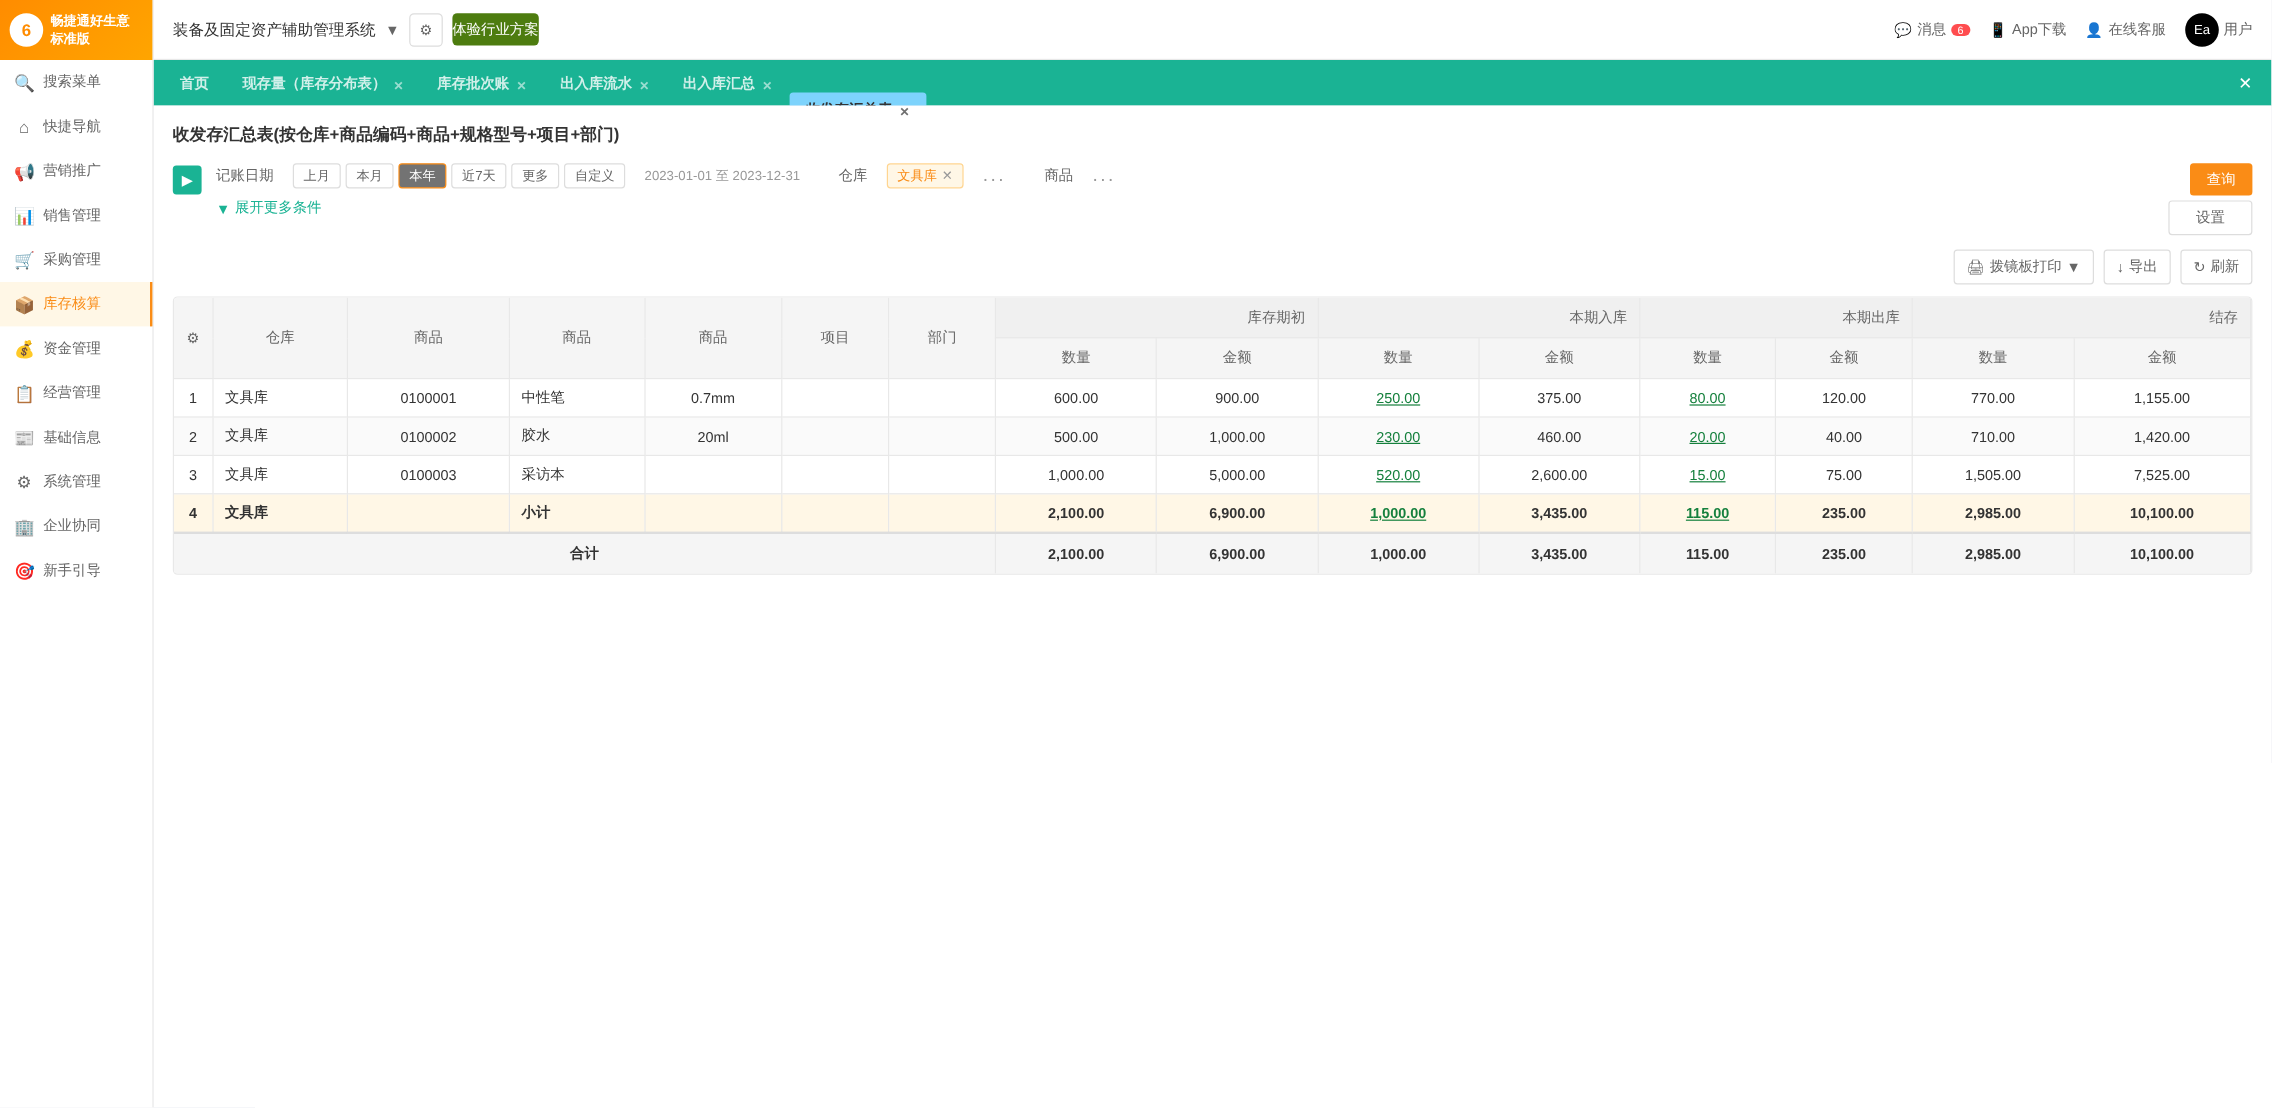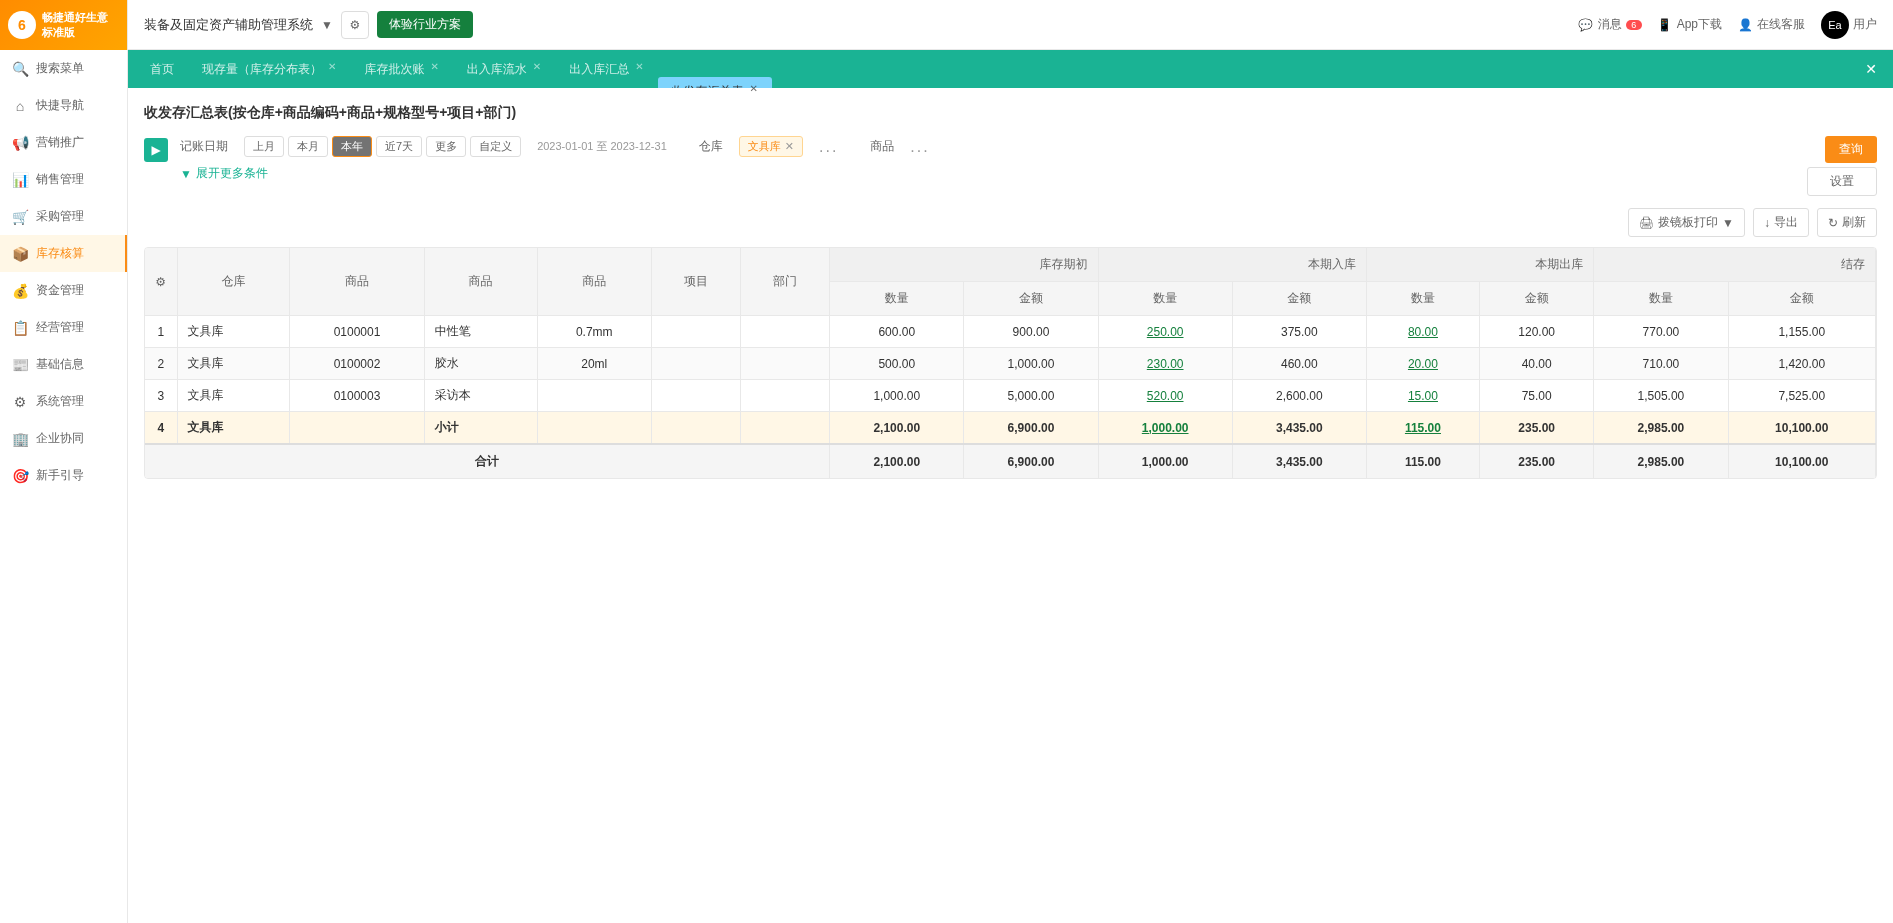--- a/index.html
+++ b/index.html
@@ -14,29 +14,29 @@
     .sidebar-item .icon { font-size: 14px; width: 16px; text-align: center; }
 
     
     .main { flex: 1; display: flex; flex-direction: column; overflow: hidden; }
 
     
     .top-header { height: 50px; background: #fff; display: flex; align-items: center; padding: 0 16px; border-bottom: 1px solid #e8e8e8; justify-content: space-between; }
     .top-header-left { display: flex; align-items: center; gap: 8px; }
     .header-dropdown { display: flex; align-items: center; gap: 4px; cursor: pointer; color: #666; font-size: 12px; }
     .settings-btn { width: 28px; height: 28px; border: 1px solid #ddd; border-radius: 4px; display: flex; align-items: center; justify-content: center; cursor: pointer; color: #666; }
-    .trial-btn { background: #15803d; color: white; padding: 5px 12px; border-radius: 4px; cursor: pointer; font-size: 12px; border: none; }
+    .trial-btn { background: #4d7c0f; color: white; padding: 5px 0; border-radius: 4px; cursor: pointer; font-size: 12px; border: none; }
     .top-header-right { display: flex; align-items: center; gap: 16px; }
     .header-action { display: flex; align-items: center; gap: 4px; cursor: pointer; color: #666; font-size: 12px; }
     .badge { background: #ff4d4f; color: white; font-size: 9px; padding: 0 4px; border-radius: 8px; min-width: 16px; text-align: center; }
     .user-avatar { width: 28px; height: 28px; background: #000000; border-radius: 50%; display: flex; align-items: center; justify-content: center; font-size: 11px; color: white; }
 
     
     .tab-bar { background: #1ab394; display: flex; align-items: center; padding: 0 8px; height: 38px; flex-shrink: 0; }
-    .tab { display: flex; align-items: flex-start; gap: 6px; padding: 6px 14px; cursor: pointer; color: rgba(255,255,255,0.8); font-size: 12px; border-radius: 3px 3px 0 0; white-space: nowrap; }
+    .tab { display: flex; align-items: flex-end; gap: 6px; padding: 6px 14px; cursor: pointer; color: rgba(255,255,255,0.8); font-size: 12px; border-radius: 3px 3px 0 0; white-space: nowrap; font-weight: bold; }
     .tab.active { background: #7dd3fc; color: #333; margin-top: 45px; }
     .tab-close { font-size: 10px; cursor: pointer; opacity: 0.7; }
     .tab-spacer { flex: 1; }
     .tab-x { color: white; cursor: pointer; font-size: 14px; padding: 4px 8px; }
 
     
     .content { flex: 1; overflow: auto; background: #f0f2f5; padding: 0; }
     .page-container { background: white; margin: 0; padding: 16px; min-height: 100%; }
 
     

